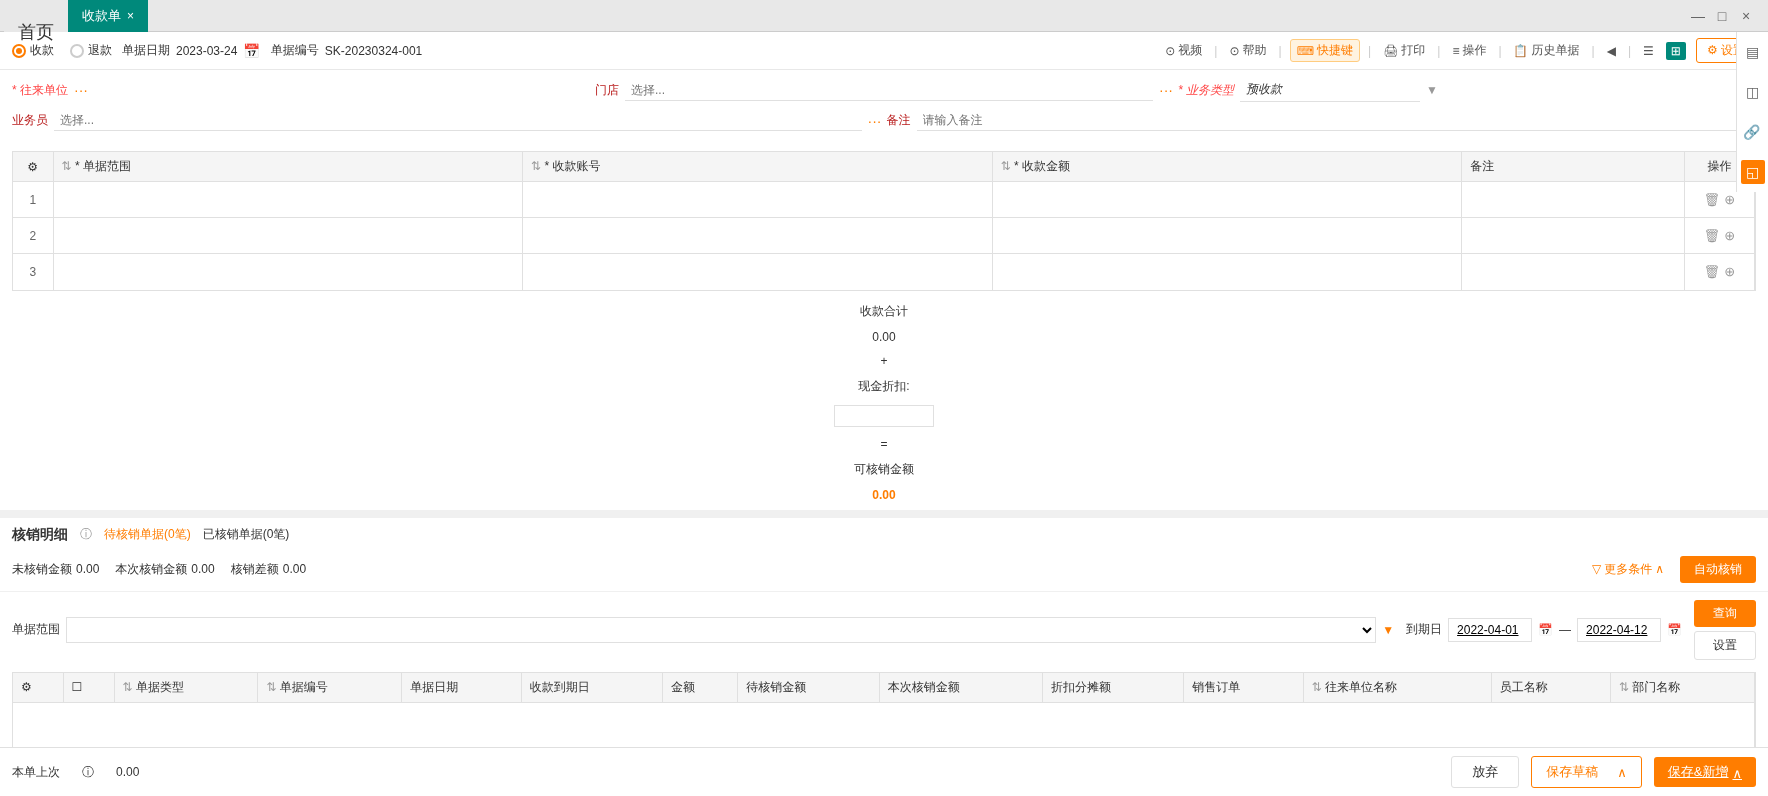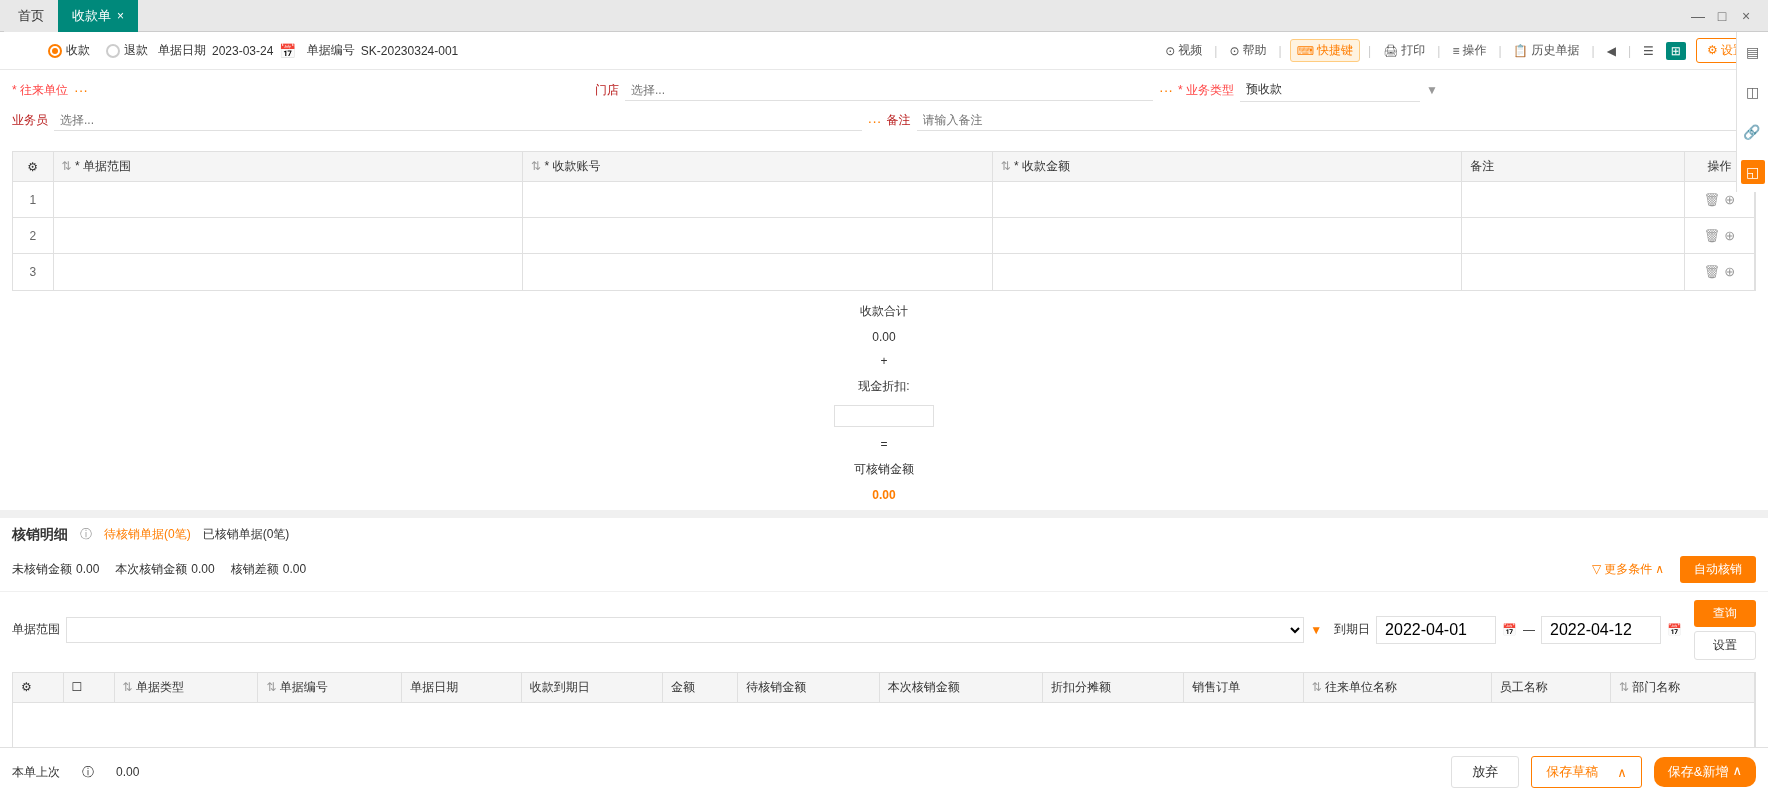--- a/index.html
+++ b/index.html
@@ -4,42 +4,42 @@
   <style>
     * { box-sizing: border-box; margin: 0; padding: 0; }
     body { font-family: 'Microsoft YaHei', Arial, sans-serif; font-size: 12px; background: #f0f0f0; color: #333; overflow: hidden; }
 
     
     .tab-bar {
       display: flex; align-items: center; background: #e8e8e8; height: 32px;
       border-bottom: 1px solid #ccc; padding: 0 4px;
     }
     .tab-home {
-      padding: 0 14px; height: 32px; line-height: 32px;
-      background: #e8e8e8; color: #333; cursor: pointer; font-size: 13px;
+      padding: 16px 14px; height: 32px; line-height: 32px;
+      background: #e8e8e8; color: #333; cursor: pointer; font-size: 18px;
     }
     .tab-active {
       background: #00897b; color: #fff; padding: 0 14px; height: 32px;
       line-height: 32px; display: flex; align-items: center; gap: 6px;
       font-size: 13px; cursor: pointer;
     }
     .tab-close { font-size: 12px; cursor: pointer; }
     .tab-spacer { flex: 1; }
     .window-controls { display: flex; gap: 8px; padding: 0 10px; }
     .win-btn { width: 16px; height: 16px; cursor: pointer; font-size: 14px; color: #666; line-height: 16px; text-align: center; }
 
     
     .main-content { background: #fff; height: calc(100vh - 32px); overflow-y: auto; }
 
     
     .top-toolbar {
       display: flex; align-items: center; padding: 6px 12px;
       background: #fff; border-bottom: 1px solid #e8e8e8; gap: 10px;
     }
-    .radio-group { display: flex; gap: 16px; align-items: flex-start; margin-left: 36px; }
+    .radio-group { display: flex; gap: 16px; align-items: flex-start; }
     .radio-item { display: flex; align-items: center; gap: 4px; cursor: pointer; }
     .radio-dot {
       width: 14px; height: 14px; border-radius: 50%; border: 2px solid #ccc;
       display: flex; align-items: center; justify-content: center;
     }
     .radio-dot.active { border-color: #ff7d00; }
     .radio-dot.active::after {
       content: ''; width: 6px; height: 6px; border-radius: 50%; background: #ff7d00;
     }
     .toolbar-field { display: flex; align-items: center; gap: 6px; font-size: 12px; }
@@ -139,22 +139,22 @@
       background: #fff; border-top: 1px solid #f0f0f0;
     }
     .filter-field { display: flex; align-items: center; gap: 6px; flex: 1; }
     .filter-select {
       border: 1px solid #e0e0e0; padding: 4px 8px; font-size: 12px;
       background: #fff; flex: 1; cursor: pointer; outline: none;
     }
     .filter-dropdown { color: #ff7d00; cursor: pointer; }
     .date-field { display: flex; align-items: center; gap: 6px; }
     .date-input {
-      border: 1px solid #e0e0e0; padding: 4px 8px; font-size: 16px;
-      width: 120px; outline: none;
+      border: 1px solid #e0e0e0; padding: 4px 8px; font-size: 12px;
+      width: 84px; outline: none; text-decoration: underline;
     }
     .date-icon { color: #999; cursor: pointer; }
     .date-dash { color: #333; }
     .query-btn {
       background: #ff7d00; color: #fff; border: none; padding: 5px 18px;
       border-radius: 3px; cursor: pointer; font-size: 12px;
     }
     .set-btn {
       background: #fff; color: #333; border: 1px solid #e0e0e0; padding: 5px 18px;
       border-radius: 3px; cursor: pointer; font-size: 12px;
@@ -180,22 +180,22 @@
       background: #fff; color: #333; border: 1px solid #e0e0e0;
       padding: 6px 20px; border-radius: 3px; cursor: pointer; font-size: 13px;
     }
     .footer-btn-draft {
       background: #fff; color: #ff7d00; border: 1px solid #ff7d00;
       padding: 6px 14px; border-radius: 3px; cursor: pointer; font-size: 13px;
       display: flex; align-items: center; gap: 19px;
     }
     .footer-btn-save {
       background: #ff7d00; color: #fff; border: none;
-      padding: 6px 14px; border-radius: 10px; cursor: pointer; font-size: 13px;
-      display: flex; align-items: flex-start; gap: 4px;
+      padding: 6px 14px; border-radius: 3px; cursor: pointer; font-size: 13px;
+      display: flex; align-items: flex-end; gap: 4px; text-decoration: underline;
     }
 
     
     .right-sidebar {
       position: fixed; right: 0; top: 32px; width: 32px;
       background: #fff; border-left: 1px solid #e0e0e0;
       display: flex; flex-direction: column; align-items: center;
       padding: 8px 0; gap: 16px;
     }
     .sidebar-icon {
@@ -300,21 +300,21 @@
         <span class="field-label">* 往来单位</span>
         <span class="field-more">···</span>
       </div>
 
       <div class="field-group" style="flex:3;">
         <span class="field-label optional">门店</span>
         <input class="field-input" type="text" style="flex: 1 1 0%;" placeholder="选择...">
         <span class="field-more">···</span>
       </div>
 
-      <div class="field-group" style="flex:3;">
+      <div class="field-group" style="flex:3;font-style:italic;">
         <span class="field-label">* 业务类型</span>
         <span class="select-field">预收款</span>
         <span class="dropdown-btn">▼</span>
       </div>
     </div>
     <div class="form-row">
 
       <div class="field-group" style="flex:3;">
         <span class="field-label optional">业务员</span>
         <input class="field-input" type="text" style="flex: 1 1 0%;" placeholder="选择...">

